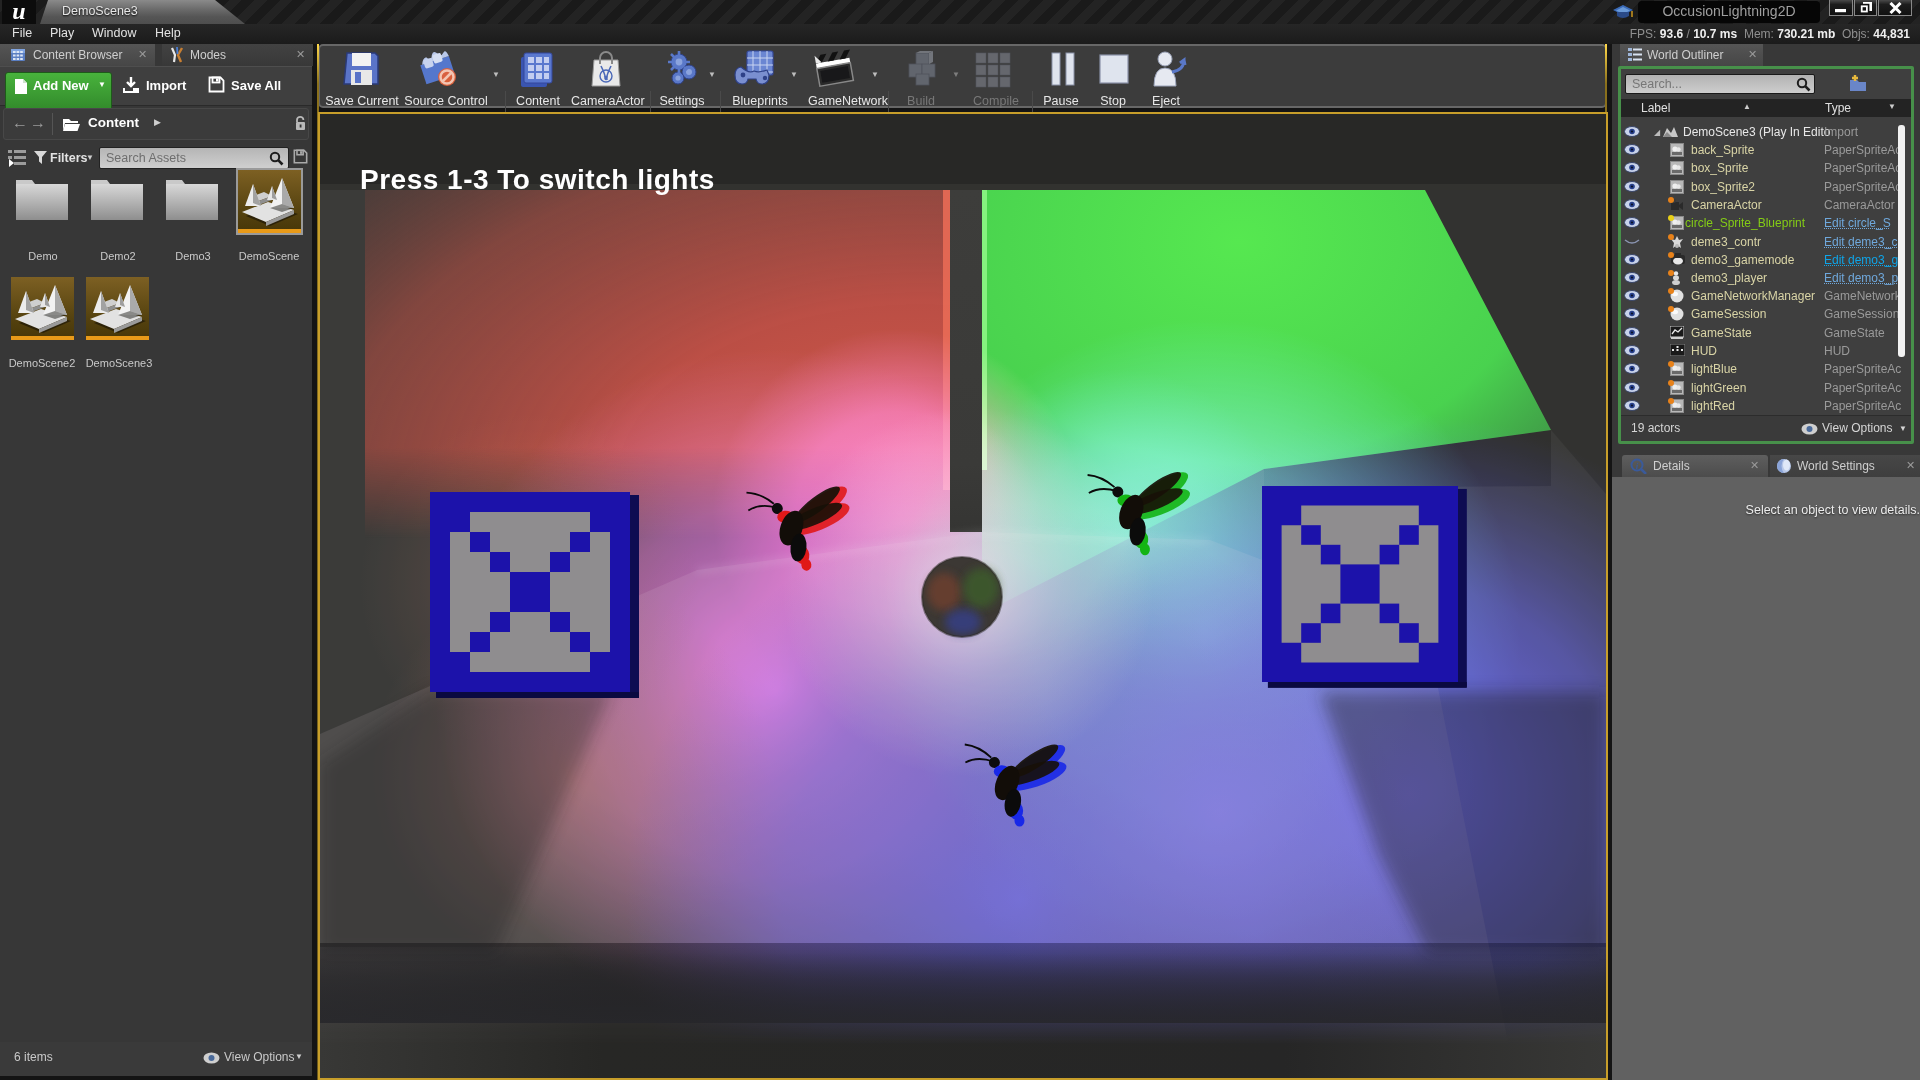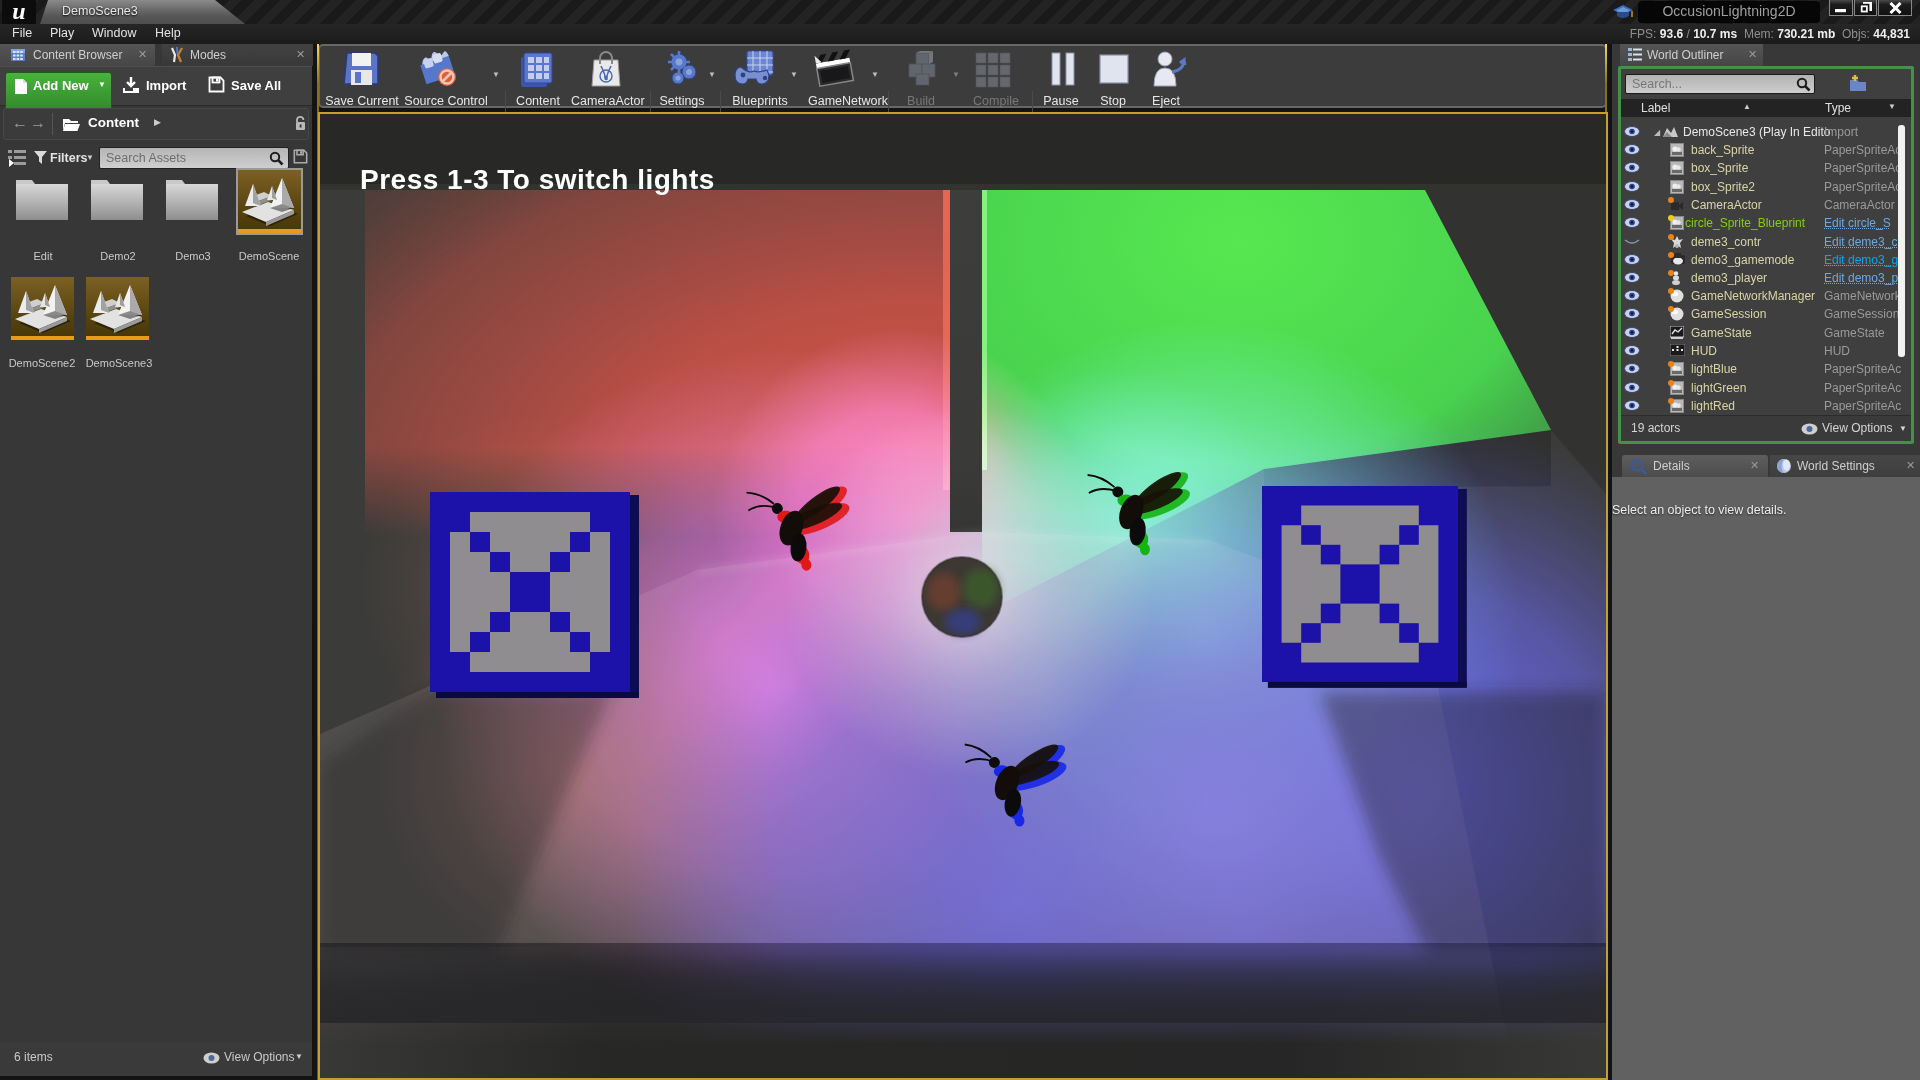--- a/index.html
+++ b/index.html
@@ -255,21 +255,21 @@
             <polygon points="10,28 26,22 34,26 18,32" fill="#cfcfcf"></polygon>
             <polygon points="18,32 34,26 34,30 18,36" fill="#8f8f8f"></polygon>
             <polygon points="44,8 56,38 32,38" fill="#f2f2f2"></polygon>
             <polygon points="44,8 56,38 44,34" fill="#aaaaaa"></polygon>
             <polygon points="32,38 44,34 56,38 44,42" fill="#0c0a06" opacity="0.45"></polygon>
             <polygon points="15,14 23,36 7,36" fill="#ececec"></polygon>
             <polygon points="15,14 23,36 15,33" fill="#a2a2a2"></polygon>
             <polygon points="34,16 39,30 29,30" fill="#e6e6e6"></polygon>
             <polygon points="34,16 39,30 34,28" fill="#9e9e9e"></polygon>
           </svg></div>
-      <span class="flabel" style="left:3px;top:80px">Edit</span>
+      <span class="flabel" style="left:3px;top:80px">Demo</span>
       <span class="flabel" style="left:78px;top:80px">Demo2</span>
       <span class="flabel" style="left:153px;top:80px">Demo3</span>
       <span class="flabel" style="left:229px;top:80px">DemoScene</span>
       <span class="flabel" style="left:2px;top:187px">DemoScene2</span>
       <span class="flabel" style="left:79px;top:187px">DemoScene3</span>
     </div>
 
     <div class="abs" id="cbfooter">
       <span style="position:absolute;left:14px;top:8px">6 items</span>
       <svg style="position:absolute;left:203px;top:10px" width="17" height="12" viewBox="0 0 17 12">
@@ -927,16 +927,16 @@
       <svg style="position:absolute;left:6px;top:3px" width="16" height="16" viewBox="0 0 16 16">
           <circle cx="8" cy="8" r="7" fill="#b8c8e8"></circle>
           <path d="M8 1 a7 7 0 0 0 0 14 a11 11 0 0 1 0 -14 z" fill="#8aa4d8"></path>
           <ellipse cx="10.5" cy="7" rx="3.5" ry="5.5" fill="#dfe8f8"></ellipse>
         </svg>
       <span style="position:absolute;left:27px;top:4px">World Settings</span>
       <span class="tabx" style="left:136px;top:4px">✕</span>
     </div>
 
     <div class="abs" style="left:0;top:433px;width:308px;height:603px;background:#616161">
-      <div style="position:absolute;left:0;top:26px;width:308px;text-align:left;color:#ececec;font-size:12.5px;text-shadow:0 1px 2px rgba(0,0,0,.6)">Select an object to view details.</div>
+      <div style="position:absolute;left:0;top:26px;width:308px;text-align:right;color:#ececec;font-size:12.5px;text-shadow:0 1px 2px rgba(0,0,0,.6)">Select an object to view details.</div>
     </div>
   </div>
 </div>
 
 </body></html>

